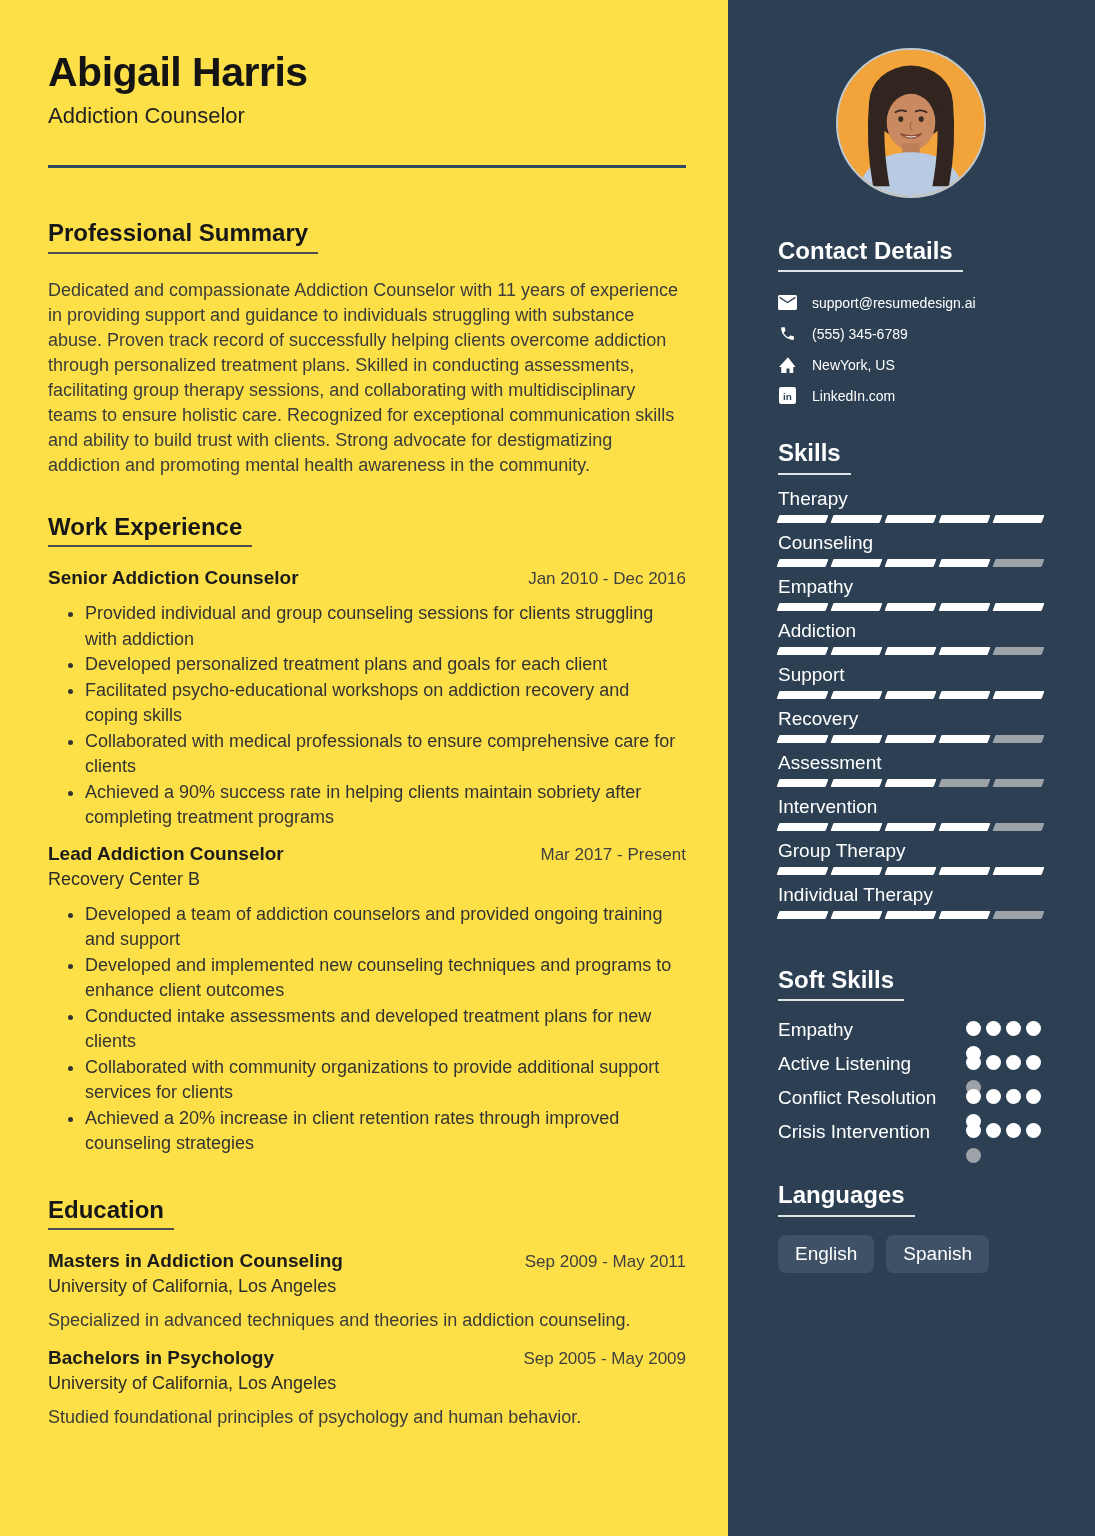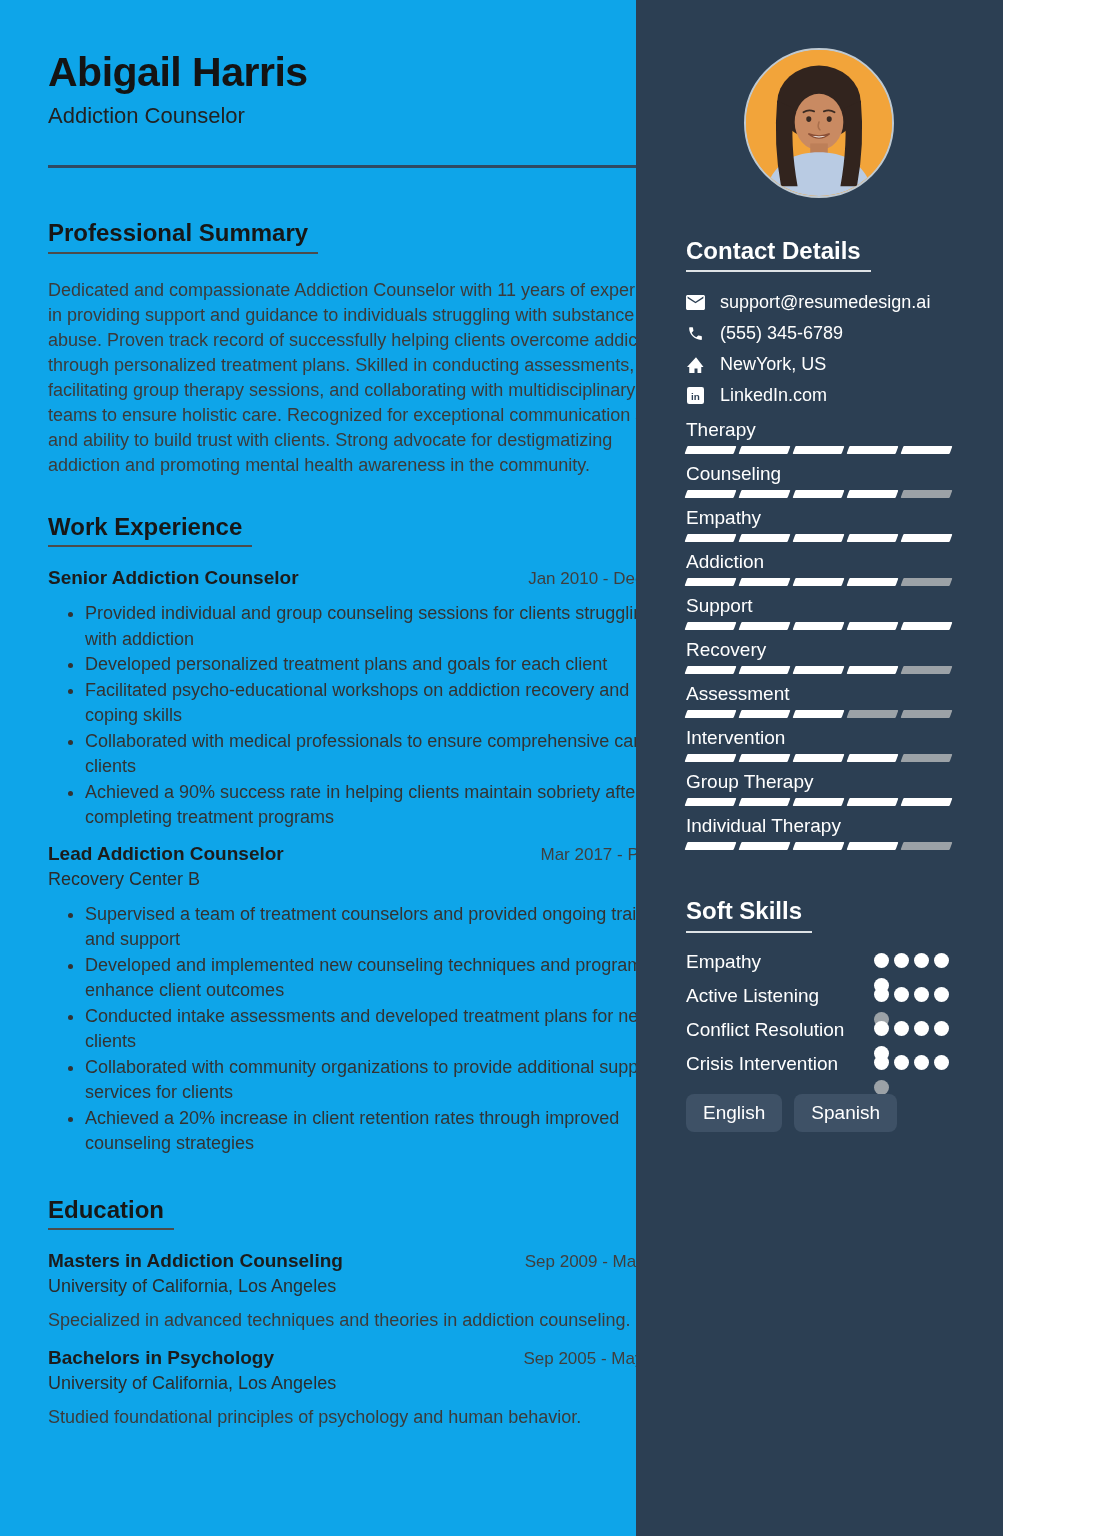--- a/index.html
+++ b/index.html
@@ -1,19 +1,19 @@
 <!DOCTYPE html>
 <html><head>
 <meta charset="utf-8">
 <style>
   html,body{margin:0;padding:0;background:#ffffff;}
   .page{
     position:relative;
-    width:1003px;height:1536px;
-    background:#0ea5e9;
+    width:1095px;height:1536px;
+    background:#fde047;
     font-family:"Liberation Sans", sans-serif;
     overflow:hidden;
   }
   
   .main{
     position:absolute;left:0;top:0;
     width:728px;box-sizing:border-box;
     padding:50px 42px 0 48px;
     color:#333;
   }
@@ -78,21 +78,21 @@
     border-bottom:2px solid #dfe3e6;
     padding:0 10px 6px 0;line-height:1.1;
   }
   .mt-contact{margin-top:40px;}
   .contact-list{margin-top:20px;}
   .contact-item{
     display:flex;align-items:center;gap:15px;
     margin-bottom:10px;min-height:21px;
   }
   .contact-item .cicon{width:19px;height:19px;flex:0 0 19px;display:flex;align-items:center;justify-content:center;}
-  .contact-item .ctext{font-size:18px;color:#ffffff;}
+  .contact-item .ctext{font-size:14px;color:#ffffff;}
   .mt-skills{margin-top:34px;}
   .skills-list{margin-top:14px;}
   .skill{margin-bottom:10px;}
   .skill-name{font-size:19px;line-height:20px;margin-bottom:6px;color:#fff;}
   .skill-bar{display:flex;gap:5px;height:8px;}
   .skill-seg{flex:1;transform:skewX(-20deg);border-radius:1px;}
   .mt-soft{margin-top:48px;}
   .soft-list{margin-top:16px;}
   .soft-row{display:flex;align-items:flex-start;margin-bottom:9px;}
   .soft-name{flex:1;font-size:19px;line-height:25px;color:#fff;padding-right:6px;}
@@ -142,21 +142,21 @@
             <li>Achieved a 90% success rate in helping clients maintain sobriety after completing treatment programs</li>
           </ul>
         </div>
         <div class="job">
           <div class="job-head">
             <span class="job-role">Lead Addiction Counselor</span>
             <span class="job-dates">Mar 2017 - Present</span>
           </div>
           <div class="job-company">Recovery Center B</div>
           <ul class="job-bullets">
-            <li>Supervised a team of treatment counselors and provided ongoing training and support</li>
+            <li>Developed a team of addiction counselors and provided ongoing training and support</li>
             <li>Developed and implemented new counseling techniques and programs to enhance client outcomes</li>
             <li>Conducted intake assessments and developed treatment plans for new clients</li>
             <li>Collaborated with community organizations to provide additional support services for clients</li>
             <li>Achieved a 20% increase in client retention rates through improved counseling strategies</li>
           </ul>
         </div>
       </div>
 
     <div class="mt-edu">
       <span class="section-heading">Education</span>
@@ -241,20 +241,23 @@
           <span class="cicon">
             <svg width="17" height="17" viewBox="0 0 24 24">
               <rect width="24" height="24" rx="3" fill="#fff"></rect>
               <text x="12" y="18" text-anchor="middle" font-family="Liberation Sans, sans-serif" font-size="14" font-weight="bold" fill="#2c3f53">in</text>
             </svg>
           </span>
           <span class="ctext">LinkedIn.com</span>
         </div>
       </div>
 
+    <div class="mt-skills">
+      <span class="side-heading">Skills</span>
+    </div>
     <div class="skills-list" id="skills-list">
         <div class="skill">
           <div class="skill-name">Therapy</div>
           <div class="skill-bar">
             <span class="skill-seg" style="background: rgb(255, 255, 255);"></span>
             <span class="skill-seg" style="background: rgb(255, 255, 255);"></span>
             <span class="skill-seg" style="background: rgb(255, 255, 255);"></span>
             <span class="skill-seg" style="background: rgb(255, 255, 255);"></span>
             <span class="skill-seg" style="background: rgb(255, 255, 255);"></span>
           </div>
@@ -390,19 +393,22 @@
           <span class="soft-dots">
             <span class="dot" style="background: rgb(255, 255, 255);"></span>
             <span class="dot" style="background: rgb(255, 255, 255);"></span>
             <span class="dot" style="background: rgb(255, 255, 255);"></span>
             <span class="dot" style="background: rgb(255, 255, 255);"></span>
             <span class="dot" style="background: rgb(156, 162, 167);"></span>
           </span>
         </div>
       </div>
 
+    <div class="mt-lang">
+      <span class="side-heading">Languages</span>
+    </div>
     <div class="chips" id="languages-chips">
         <span class="chip">English</span>
         <span class="chip">Spanish</span>
       </div>
   </div>
 
 </div>
 
 </body></html>

